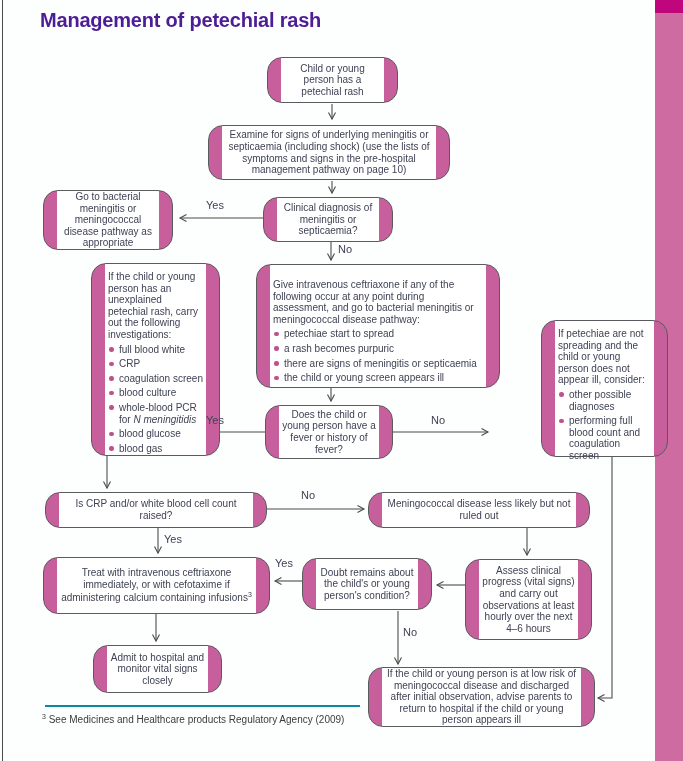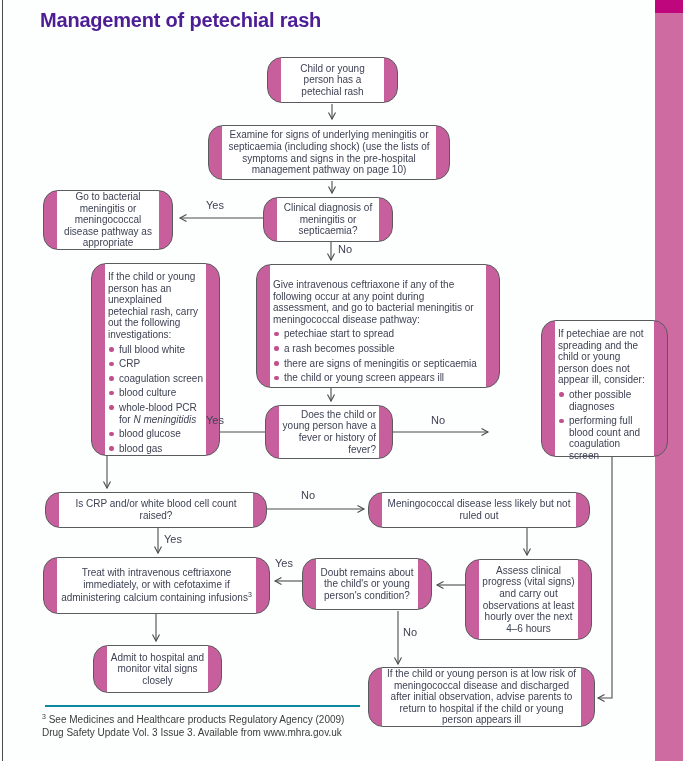--- a/index.html
+++ b/index.html
@@ -94,21 +94,21 @@
 
   <div class="node" style="left:43px;top:190px;width:130px;height:60px;">
     <div>Go to bacterial meningitis or meningococcal disease pathway as appropriate</div>
   </div>
 
   <div class="node left-align" style="left:208px;top:264px;width:244px;height:124px;align-items:flex-start;padding-top:14px;">
     <div>
       <div>Give intravenous ceftriaxone if any of the following occur at any point during assessment, and go to bacterial meningitis or meningococcal disease pathway:</div>
       <ul>
         <li>petechiae start to spread</li>
-        <li>a rash becomes possible</li>
+        <li>a rash becomes purpuric</li>
         <li>there are signs of meningitis or septicaemia</li>
         <li>the child or young screen appears ill</li>
       </ul>
     </div>
   </div>
 
   <div class="node left-align" style="left:43px;top:263px;width:129px;height:193px;align-items:flex-start;padding-top:7px;">
     <div>
       <div>If the child or young person has an unexplained petechial rash, carry out the following investigations:</div>
       <ul>
@@ -116,21 +116,21 @@
         <li>CRP</li>
         <li>coagulation screen</li>
         <li>blood culture</li>
         <li><span>whole-blood PCR for </span><i>N meningitidis</i></li>
         <li>blood glucose</li>
         <li>blood gas</li>
       </ul>
     </div>
   </div>
 
-  <div class="node" style="left:265px;top:405px;width:128px;height:54px;text-align:right;">
+  <div class="node" style="left:265px;top:405px;width:128px;height:54px;">
     <div>Does the child or young person have a fever or history of fever?</div>
   </div>
 
   <div class="node left-align" style="left:493px;top:320px;width:127px;height:137px;align-items:flex-start;padding-top:7px;">
     <div>
       <div>If petechiae are not spreading and the child or young person does not appear ill, consider:</div>
       <ul>
         <li>other possible diagnoses</li>
         <li>performing full blood count and coagulation screen</li>
       </ul>
@@ -170,16 +170,15 @@
   <div class="elabel" style="left:206px;top:414px;">Yes</div>
   <div class="elabel" style="left:431px;top:414px;">No</div>
   <div class="elabel" style="left:301px;top:489px;">No</div>
   <div class="elabel" style="left:164px;top:533px;">Yes</div>
   <div class="elabel" style="left:275px;top:557px;">Yes</div>
   <div class="elabel" style="left:403px;top:626px;">No</div>
 
   <div class="foot-rule"></div>
   <div class="footnote">
     <sup>3</sup><span> See Medicines and Healthcare products Regulatory Agency (2009)</span><br>
-    <span>Drug Safety Update Vol. 3 Issue 3. Available from www.mhra.gov.uk</span>
   </div>
 
 </div>
 
 </body></html>

